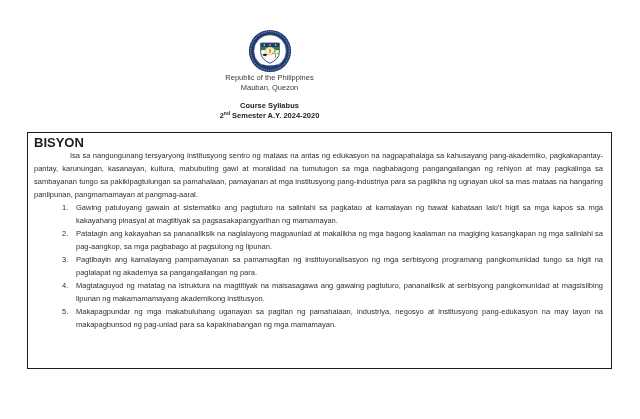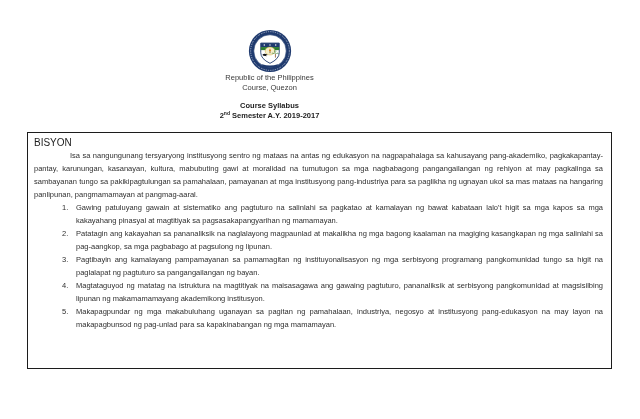--- a/index.html
+++ b/index.html
@@ -35,22 +35,22 @@
   .content-box{
     width:585px;
     height:237px;
     margin:12px auto 0 27px;
     border:1.5px solid #1c1c1c;
     padding:3px 8px 0 6px;
     font-size:7.5px;
     line-height:13px;
   }
   .section-heading{
-    font-weight:normal;
-    font-size:10px;
+    font-weight:bold;
+    font-size:13px;
     line-height:13px;
     color:#1e1e1e;
   }
   .vision-text{
     margin:0;
     text-align:justify;
     text-indent:36px;
     color:#2f2f2f;
   }
   .mission-heading{margin-top:18px;}
@@ -100,32 +100,32 @@
       <rect x="61.2" y="56" width="1.8" height="9" fill="#8a5a2b"></rect>
       <path d="M62 56 q-6 -4 -9 -1 q5 0 9 1 z" fill="#2e7d32"></path>
       <path d="M62 56 q6 -4 9 -1 q-5 0 -9 1 z" fill="#2e7d32"></path>
       <path d="M62 56 q-4 -6 -1 -8 q0 5 1 8 z" fill="#2e7d32"></path>
       <path d="M62 56 q4 -6 1 -8 q0 5 -1 8 z" fill="#2e7d32"></path>
 
       <path d="M32 80 q18 6 36 0 l-1 5 q-17 5 -34 0 z" fill="#1f3a6e"></path>
     </svg>
 
     <div class="hdr-line">Republic of the Philippines</div>
-    <div class="hdr-line">Course, Quezon</div>
+    <div class="hdr-line">Mauban, Quezon</div>
     <div class="hdr-gap"></div>
     <div class="hdr-line hdr-bold">Course Syllabus</div>
-    <div class="hdr-line hdr-bold sem"><span>2</span><sup>nd</sup><span> Semester A.Y. 2019-2017</span></div>
+    <div class="hdr-line hdr-bold sem"><span>2</span><sup>nd</sup><span> Semester A.Y. 2024-2020</span></div>
   </div>
 
   <div class="content-box">
     <div class="section-heading">BISYON</div>
     <p class="vision-text">Isa sa nangungunang tersyaryong institusyong sentro ng mataas na antas ng edukasyon na nagpapahalaga sa kahusayang pang-akademiko, pagkakapantay-pantay, karunungan, kasanayan, kultura, mabubuting gawi at moralidad na tumutugon sa mga nagbabagong pangangailangan ng rehiyon at may pagkalinga sa sambayanan tungo sa pakikipagtulungan sa pamahalaan, pamayanan at mga institusyong pang-industriya para sa paglikha ng ugnayan ukol sa mas mataas na hangaring panlipunan, pangmamamayan at pangmag-aaral.</p>
 
     <ol class="mission-list">
       <li class="mission-item"><span class="li-num">1.</span><span>Gawing patuluyang gawain at sistematiko ang pagtuturo na salinlahi sa pagkatao at kamalayan ng bawat kabataan lalo't higit sa mga kapos sa mga kakayahang pinasyal at magtitiyak sa pagsasakapangyarihan ng mamamayan.</span></li>
       <li class="mission-item"><span class="li-num">2.</span><span>Patatagin ang kakayahan sa pananaliksik na naglalayong magpaunlad at makalikha ng mga bagong kaalaman na magiging kasangkapan ng mga salinlahi sa pag-aangkop, sa mga pagbabago at pagsulong ng lipunan.</span></li>
-      <li class="mission-item"><span class="li-num">3.</span><span>Pagtibayin ang kamalayang pampamayanan sa pamamagitan ng instituyonalisasyon ng mga serbisyong programang pangkomunidad tungo sa higit na paglalapat ng pagtuturo sa pangangailangan ng bayan.</span></li>
+      <li class="mission-item"><span class="li-num">3.</span><span>Pagtibayin ang kamalayang pampamayanan sa pamamagitan ng instituyonalisasyon ng mga serbisyong programang pangkomunidad tungo sa higit na paglalapat ng akademya sa pangangailangan ng para.</span></li>
       <li class="mission-item"><span class="li-num">4.</span><span>Magtataguyod ng matatag na istruktura na magtitiyak na maisasagawa ang gawaing pagtuturo, pananaliksik at serbisyong pangkomunidad at magsisilbing lipunan ng makamamamayang akademikong institusyon.</span></li>
       <li class="mission-item"><span class="li-num">5.</span><span>Makapagpundar ng mga makabuluhang uganayan sa pagitan ng pamahalaan, industriya, negosyo at institusyong pang-edukasyon na may layon na makapagbunsod ng pag-unlad para sa kapakinabangan ng mga mamamayan.</span></li>
     </ol>
   </div>
 
 </div>
 
 </body></html>

